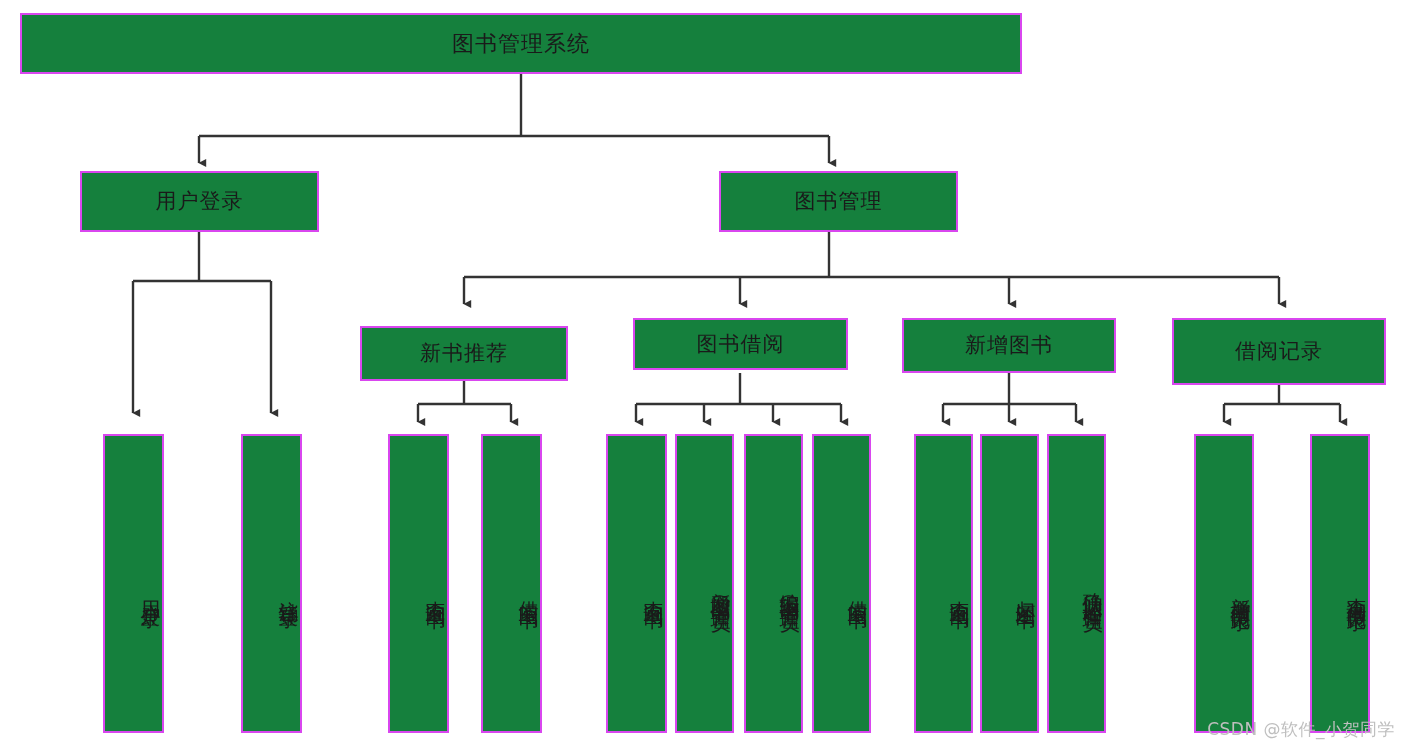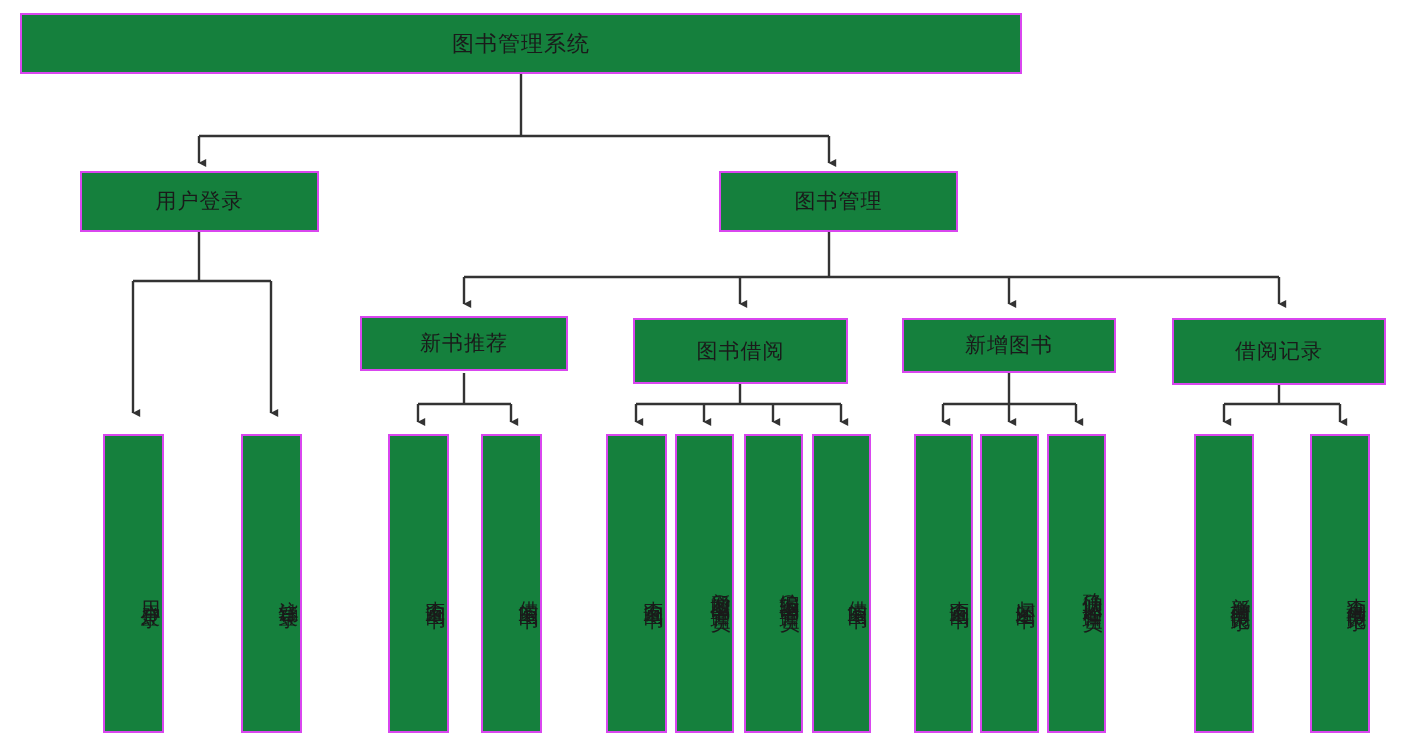--- a/index.html
+++ b/index.html
@@ -124,24 +124,24 @@
     <span class="label">图书管理系统</span>
   </div>
 
   <div class="node" style="left:80px; top:171px; width:239px; height:61px;">
     <span class="label">用户登录</span>
   </div>
   <div class="node" style="left:711px; top:171px; width:239px; height:61px;margin-left:8px;">
     <span class="label">图书管理</span>
   </div>
 
-  <div class="node" style="left:360px; top:316px; width:208px; height:55px;">
+  <div class="node" style="left:360px; top:326px; width:208px; height:55px;">
     <span class="label">新书推荐</span>
   </div>
-  <div class="node" style="left:633px; top:318px; width:215px; height:66px;">
+  <div class="node" style="left:633px; top:318px; width:215px; height:52px;">
     <span class="label">图书借阅</span>
   </div>
   <div class="node" style="left:902px; top:318px; width:214px; height:55px;">
     <span class="label">新增图书</span>
   </div>
   <div class="node" style="left:1172px; top:318px; width:214px; height:67px;">
     <span class="label">借阅记录</span>
   </div>
 
   <div class="node vertical" style="left:103px; top:434px; width:61px; height:299px;">
@@ -181,14 +181,15 @@
     <span class="label">确认归还（管理员）</span>
   </div>
 
   <div class="node vertical" style="left:1194px; top:434px; width:60px; height:299px;">
     <span class="label">新增借阅记录</span>
   </div>
   <div class="node vertical" style="left:1310px; top:434px; width:60px; height:299px;">
     <span class="label">查询借阅记录</span>
   </div>
 
+  <div class="watermark">CSDN @软件_小贺同学</div>
 
 </div>
 
 </body></html>

